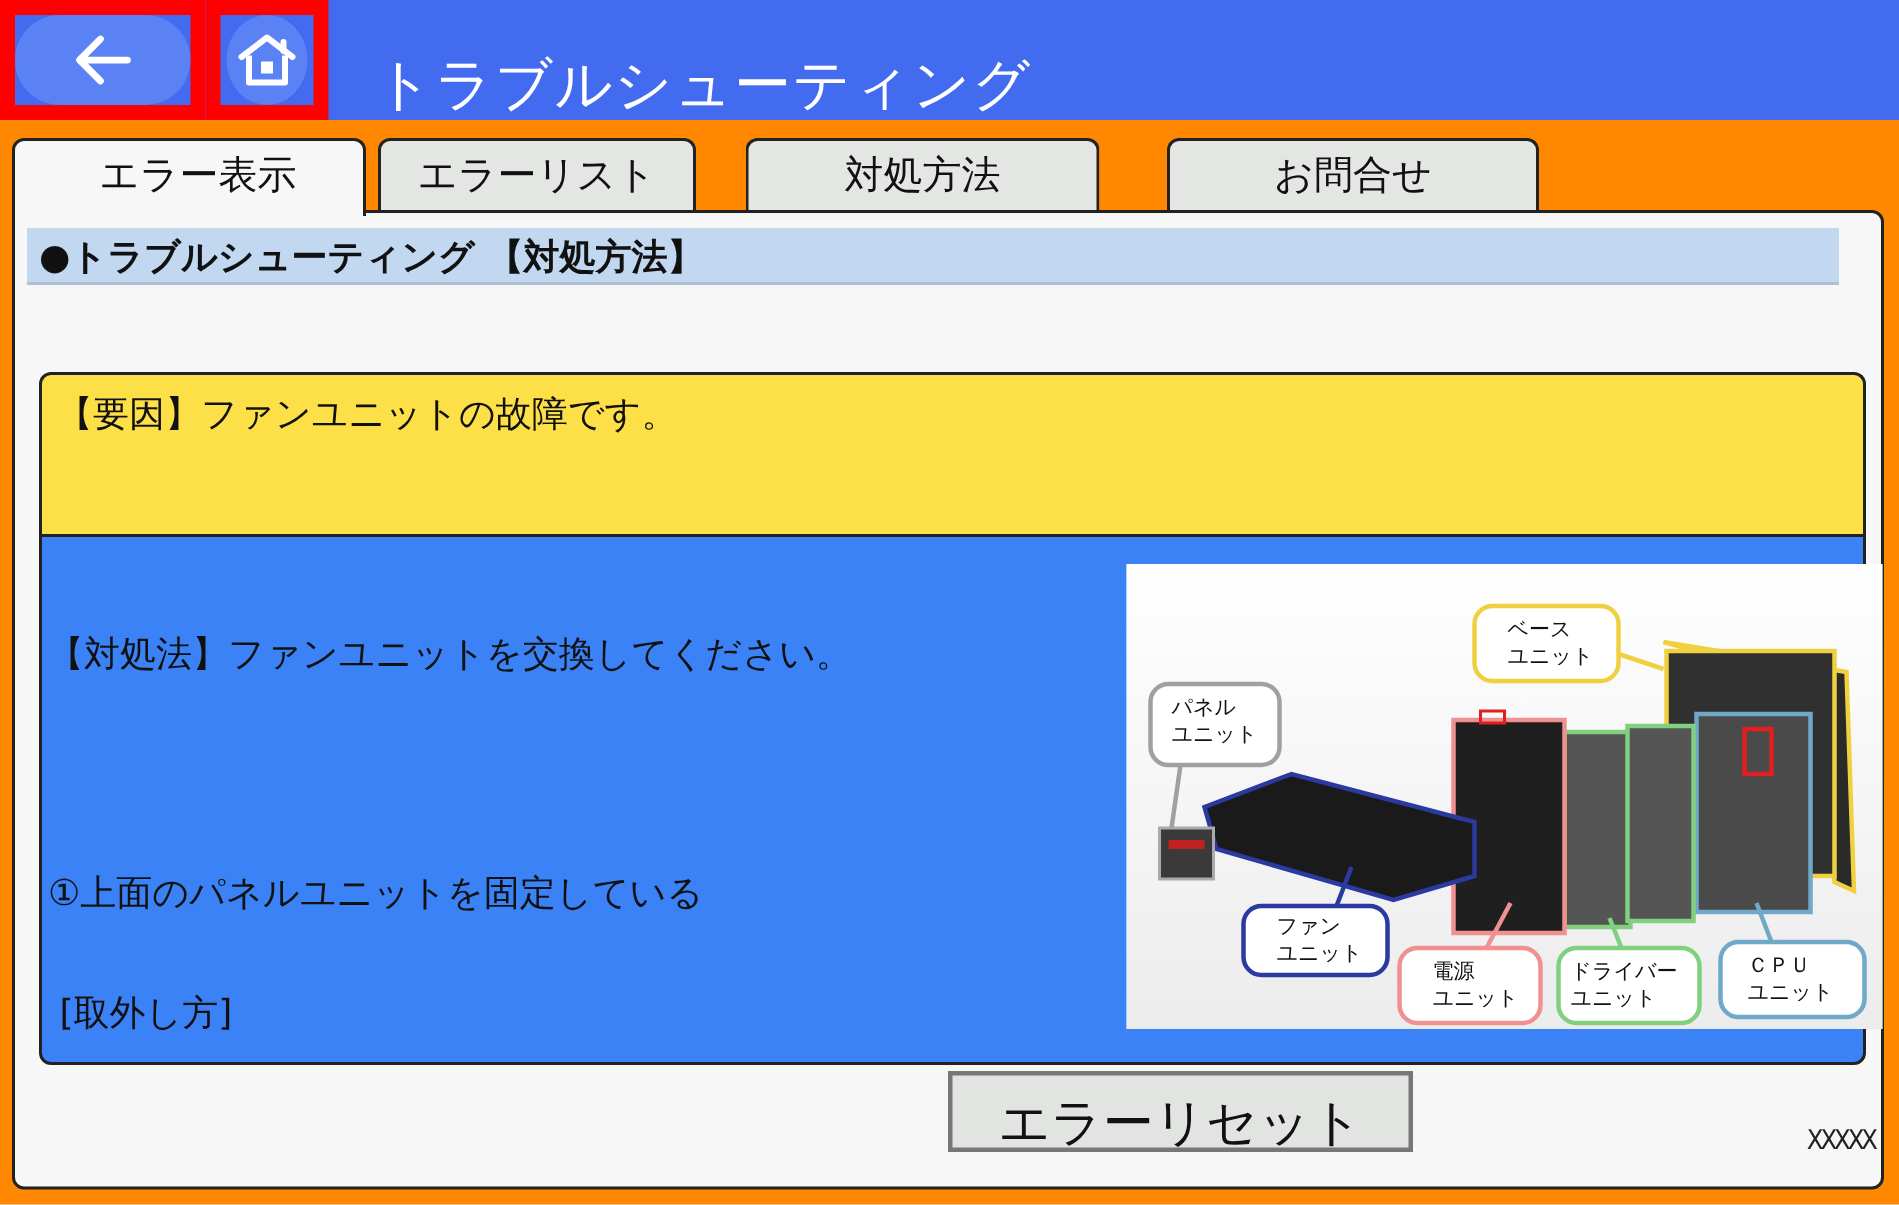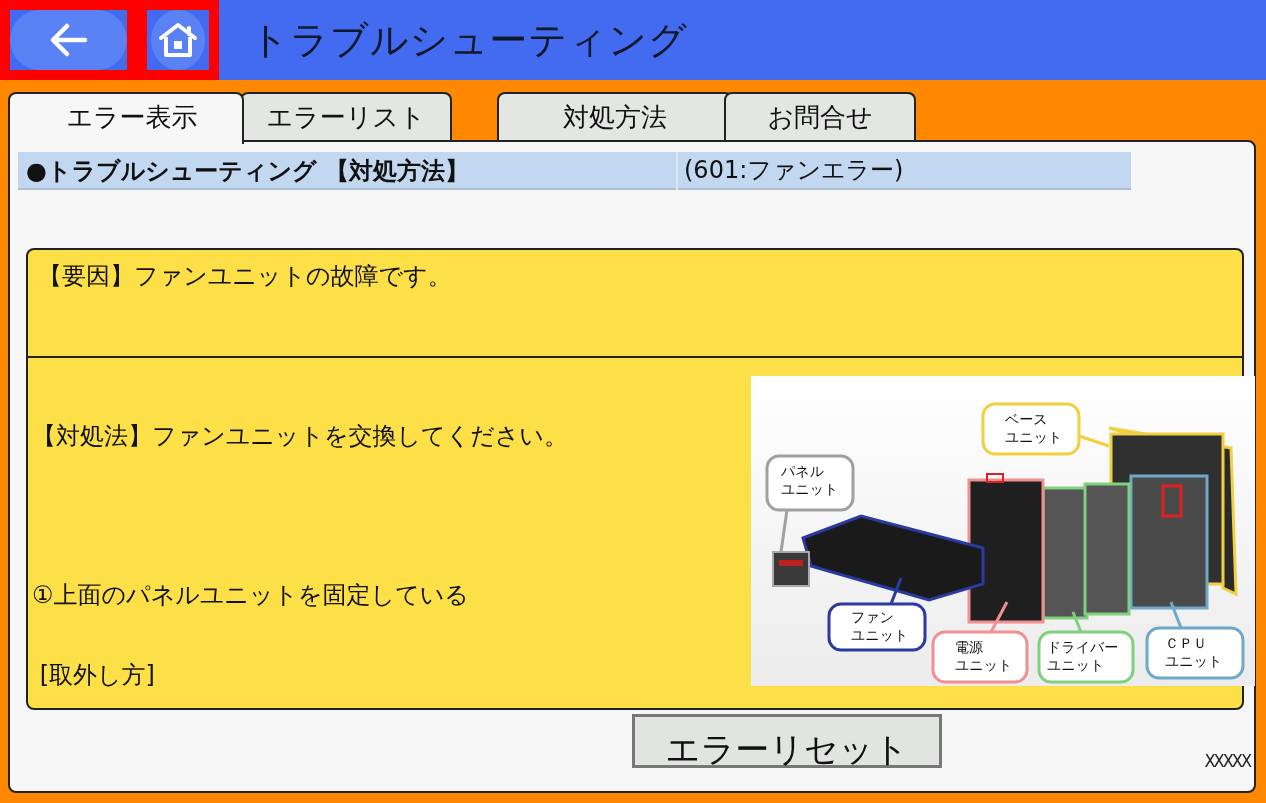--- a/index.html
+++ b/index.html
@@ -26,48 +26,48 @@
     display: flex; align-items: center; justify-content: center;
     cursor: pointer;
   }
   .hdr-btn .pill {
     position: absolute; left: 0; top: 0; right: 0; bottom: 0;
     background: #5a82f5; border-radius: 30px;
   }
   .hdr-btn.home-btn .pill { border-radius: 50%; left: 4px; right: 4px; }
   .hdr-btn svg { position: relative; z-index: 1; }
   .title {
-    position: absolute; left: 250px; top: 10px; height: 60px;
-    color: #0f172a; font-size: 38px; line-height: 60px; letter-spacing: 1px;
+    position: absolute; left: 250px; top: 26px; height: 60px;
+    color: #ffffff; font-size: 38px; line-height: 60px; letter-spacing: 1px;
   }
 
   .tabs { position: absolute; left: 0; top: 92px; height: 50px; }
   .tab {
     position: absolute; top: 0; height: 48px;
     border: 2px solid #222; border-bottom: none;
     border-radius: 8px 8px 0 0;
     background: #e4e6e4;
     font-size: 26px; text-align: center; line-height: 46px;
     color: #111; cursor: pointer;
   }
   .tab.active { background: #f7f7f7; height: 52px; z-index: 2; }
   .tab.t0 { left: 8px; width: 236px; padding-left: 12px; }
-  .tab.t1 { left: 240px; width: 212px; }
+  .tab.t1 { left: 252px; width: 212px; }
   .tab.t2 { left: 497px; width: 236px; }
-  .tab.t3 { left: 724px; width: 192px; }
+  .tab.t3 { left: 778px; width: 248px; }
 
   .panel {
     position: absolute; left: 8px; top: 140px; width: 1248px; height: 653px;
     background: #f7f7f7;
     border: 2px solid #222;
     border-radius: 0 8px 8px 8px;
     z-index: 1;
   }
   .section-bar {
-    position: absolute; left: 8px; top: 10px; width: 1113px; height: 38px;
+    position: absolute; left: 8px; top: 10px; width: 1208px; height: 38px;
     background: #c2d8f0;
     border-bottom: 2px solid #aebfd3;
   }
   .section-bar .left {
     position: absolute; left: 8px; top: 0; height: 38px; line-height: 38px;
     font-size: 24px; font-weight: bold; color: #111;
   }
   .section-bar .right {
     position: absolute; left: 658px; top: 0; width: 574px; height: 38px;
     border-left: 2px solid #dde6ef;
@@ -82,21 +82,21 @@
     background: #fde047;
   }
   .box-cause .txt {
     position: absolute; left: 10px; top: 10px;
     font-size: 24px; color: #111;
   }
   .box-fix {
     position: absolute; left: 16px; top: 214px; width: 1218px; height: 354px;
     border: 2px solid #222;
     border-radius: 0 0 8px 8px;
-    background: #fde047;
+    background: #3b82f6;
   }
   .box-fix .lines {
     position: absolute; left: 4px; top: 12px;
     font-size: 24px; line-height: 26.5px; color: #111;
     white-space: pre;
   }
   .box-fix .lines .ln { display: block; height: 26.5px; }
   .diagram {
     position: absolute; left: 723px; top: 18px; width: 504px; height: 310px;
     background: #fbfbfb;
@@ -145,21 +145,20 @@
 <div class="tabs">
   <div class="tab t0 active">エラー表示</div>
   <div class="tab t1">エラーリスト</div>
   <div class="tab t2">対処方法</div>
   <div class="tab t3">お問合せ</div>
 </div>
 
 <div class="panel">
   <div class="section-bar">
     <div class="left">●トラブルシューティング 【対処方法】</div>
-    <div class="right">(601:ファンエラー)</div>
   </div>
 
   <div class="box-cause">
     <div class="txt">【要因】ファンユニットの故障です。</div>
   </div>
 
   <div class="box-fix">
     <div class="lines">
       <span class="ln">【対処法】ファンユニットを交換してください。</span>
       <span class="ln"></span>

